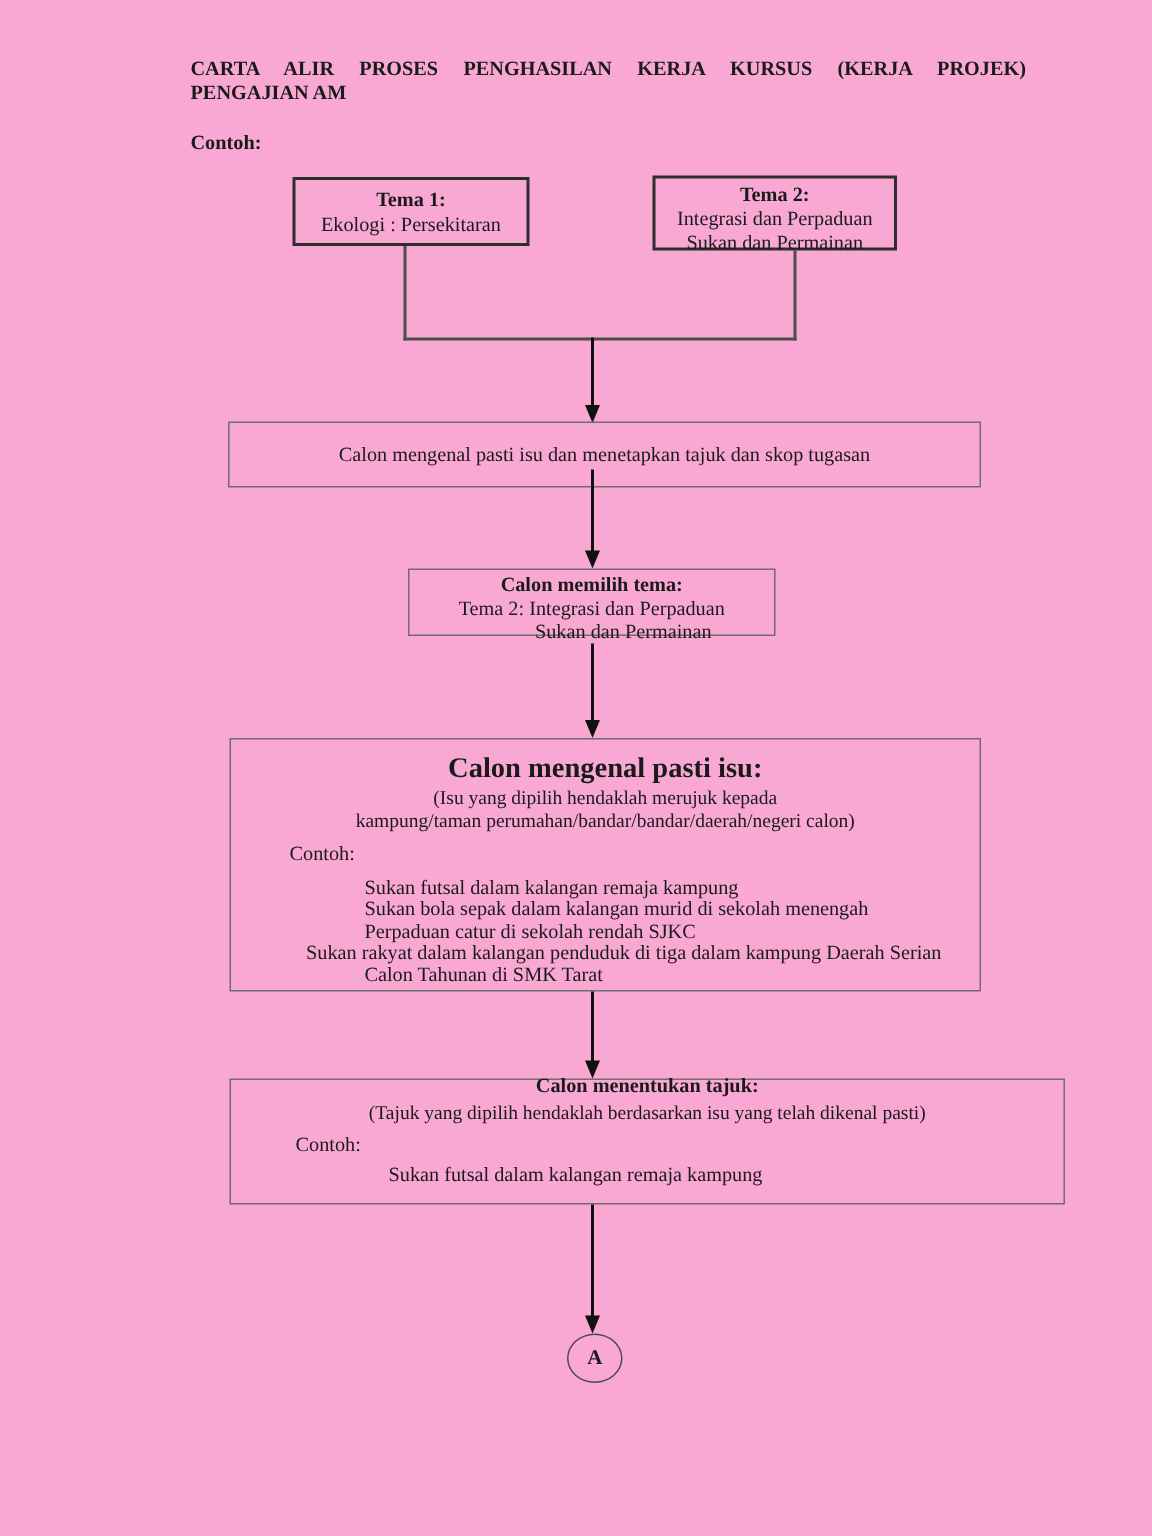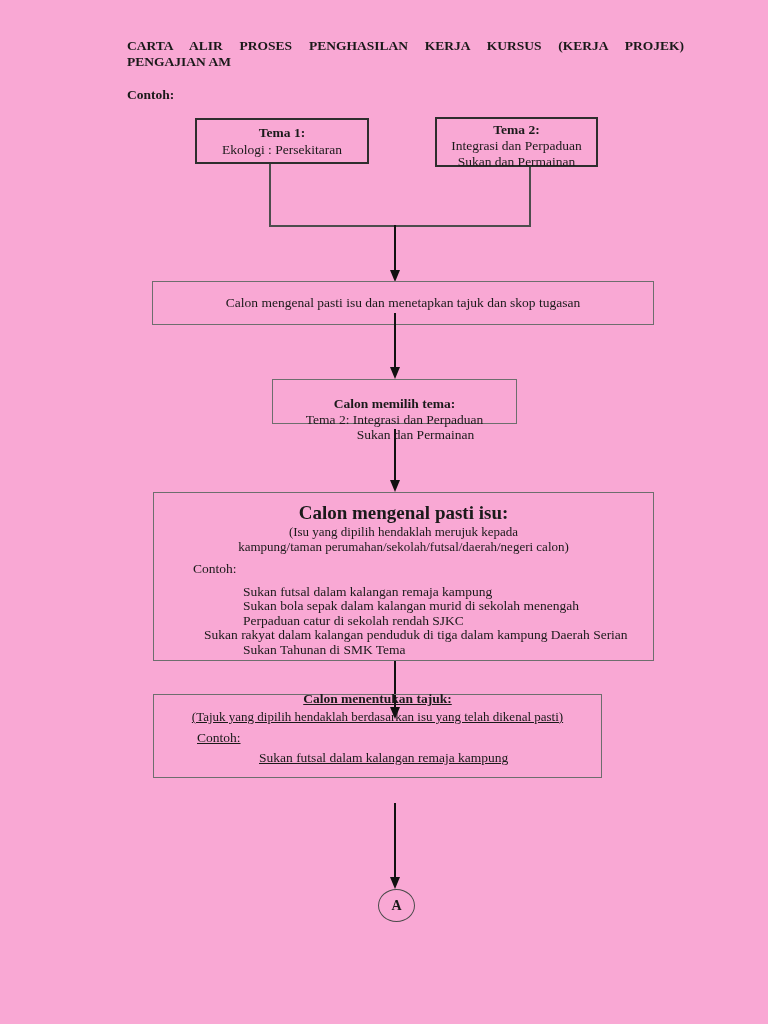--- a/index.html
+++ b/index.html
@@ -23,45 +23,45 @@
   .doc-title .just { text-align: justify; text-align-last: justify; }
   .contoh-top {
     left: 127px; top: 87px;
     font-size: 13.5px; font-weight: bold;
   }
 
   
   .fbox { position: absolute; background: transparent; }
   .tema { border: 2px solid #2e2e2e; text-align: center; font-size: 13.5px; }
   .tema .bx-h { font-weight: bold; }
-  .tema1 { left: 195px; top: 118px; width: 174px; height: 46px; line-height: 17px; padding-top: 4px; font-family: Liberation Serif, serif; }
+  .tema1 { left: 195px; top: 118px; width: 158px; height: 46px; line-height: 17px; padding-top: 4px; font-family: Liberation Serif, serif; }
   .tema2 { left: 435px; top: 117px; width: 163px; height: 50px; line-height: 16px; padding-top: 3px; }
 
   .stepbox { border: 1.5px solid #6e6e6e; font-size: 13.5px; overflow: visible; }
   .step1 {
     left: 152px; top: 281px; width: 502px; height: 44px;
     display: flex; align-items: center; justify-content: center;
     text-align: center;
   }
   .step2 {
     left: 272px; top: 379px; width: 245px; height: 45px;
-    text-align: center; line-height: 15.5px; padding-top: 16px;
+    text-align: center; line-height: 15.5px; padding-top: 2px;
   }
   .step2 .bx-h { font-weight: bold; }
   .step2 .shifted { text-indent: 42px; }
 
   .step3 { left: 153px; top: 492px; width: 501px; height: 169px; }
   .step3 .bx-h { font-weight: bold; text-align: center; margin-top: 9px; font-size: 19px; }
   .step3 .note { text-align: center; font-size: 13px; line-height: 15px; font-family: Liberation Serif, serif; }
   .step3 .contoh { margin: 7px 0 0 39px; font-size: 13.5px; }
   .issue-list { margin-top: 8px; list-style: none; }
   .issue-list li { margin-left: 89px; font-size: 13.5px; line-height: 14.4px; }
   .issue-list li.wide { margin-left: 50px; }
 
-  .step4 { left: 153px; top: 694px; width: 449px; height: 84px; text-decoration: underline; }
+  .step4 { left: 153px; top: 719px; width: 557px; height: 84px; }
   .step4 .bx-h { font-weight: bold; text-align: center; margin-top: -4px; font-size: 13.5px; line-height: 15px; }
   .step4 .note { text-align: center; font-size: 13px; margin-top: 3px; }
   .step4 .contoh { margin: 5px 0 0 43px; font-size: 13.5px; }
   .step4 .example { margin: 4px 0 0 105px; font-size: 13.5px; }
 
   
   .cline { position: absolute; background: #4d4d4d; }
   .aline { position: absolute; background: #111111; width: 2px; }
   .ahead {
     position: absolute; width: 0; height: 0;
@@ -118,28 +118,28 @@
     <div>Tema 2: Integrasi dan Perpaduan</div>
     <div class="shifted">Sukan dan Permainan</div>
   </div>
 
   <div class="aline" style="left:394px; top:429px; height:52px;"></div>
   <div class="ahead" style="left:390px; top:480px;"></div>
 
   <div class="fbox stepbox step3">
     <div class="bx-h">Calon mengenal pasti isu:</div>
     <div class="note">(Isu yang dipilih hendaklah merujuk kepada</div>
-    <div class="note">kampung/taman perumahan/sekolah/futsal/daerah/negeri calon)</div>
+    <div class="note">kampung/taman perumahan/bandar/bandar/daerah/negeri calon)</div>
     <div class="contoh">Contoh:</div>
     <ul class="issue-list">
       <li>Sukan futsal dalam kalangan remaja kampung</li>
       <li>Sukan bola sepak dalam kalangan murid di sekolah menengah</li>
       <li>Perpaduan catur di sekolah rendah SJKC</li>
       <li class="wide">Sukan rakyat dalam kalangan penduduk di tiga dalam kampung Daerah Serian</li>
-      <li>Sukan Tahunan di SMK Tema</li>
+      <li>Calon Tahunan di SMK Tarat</li>
     </ul>
   </div>
 
   <div class="aline" style="left:394px; top:661px; height:47px;"></div>
   <div class="ahead" style="left:390px; top:707px;"></div>
 
   <div class="fbox stepbox step4">
     <div class="bx-h">Calon menentukan tajuk:</div>
     <div class="note">(Tajuk yang dipilih hendaklah berdasarkan isu yang telah dikenal pasti)</div>
     <div class="contoh">Contoh:</div>

